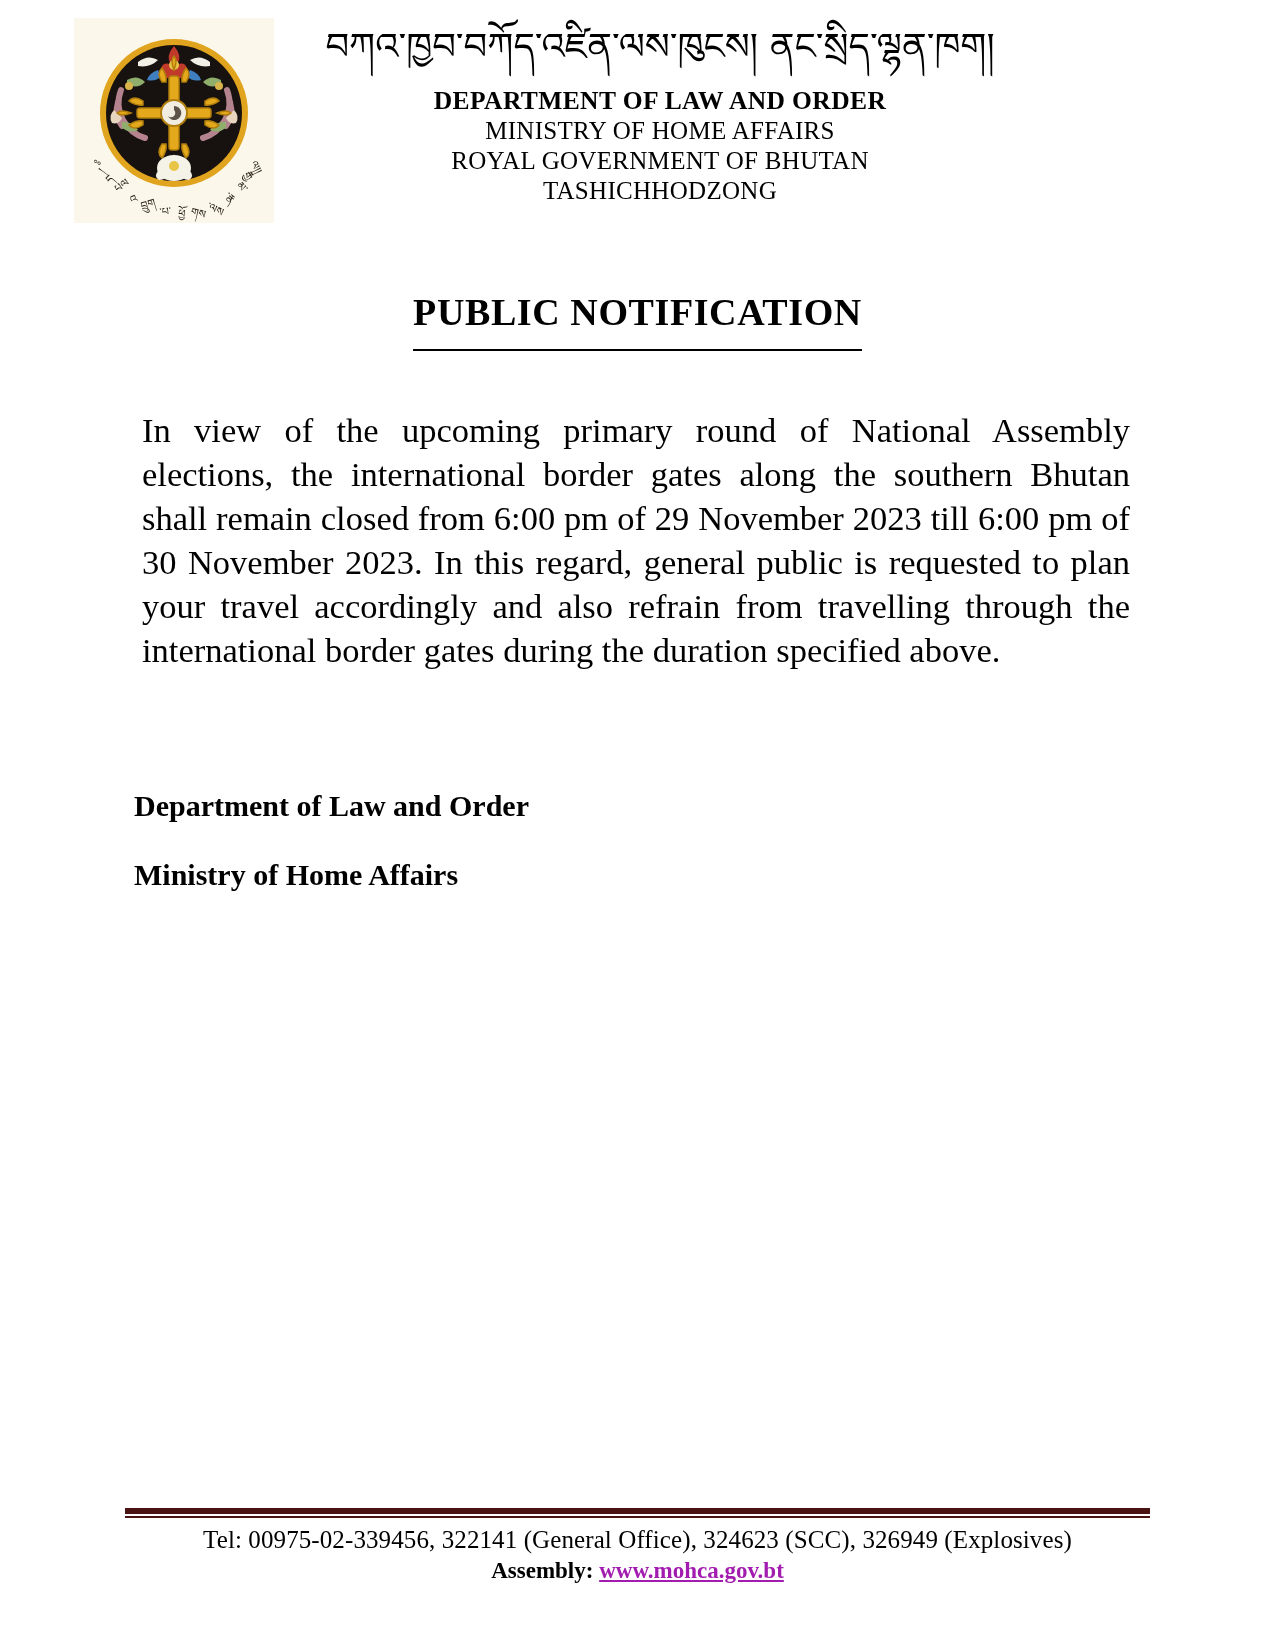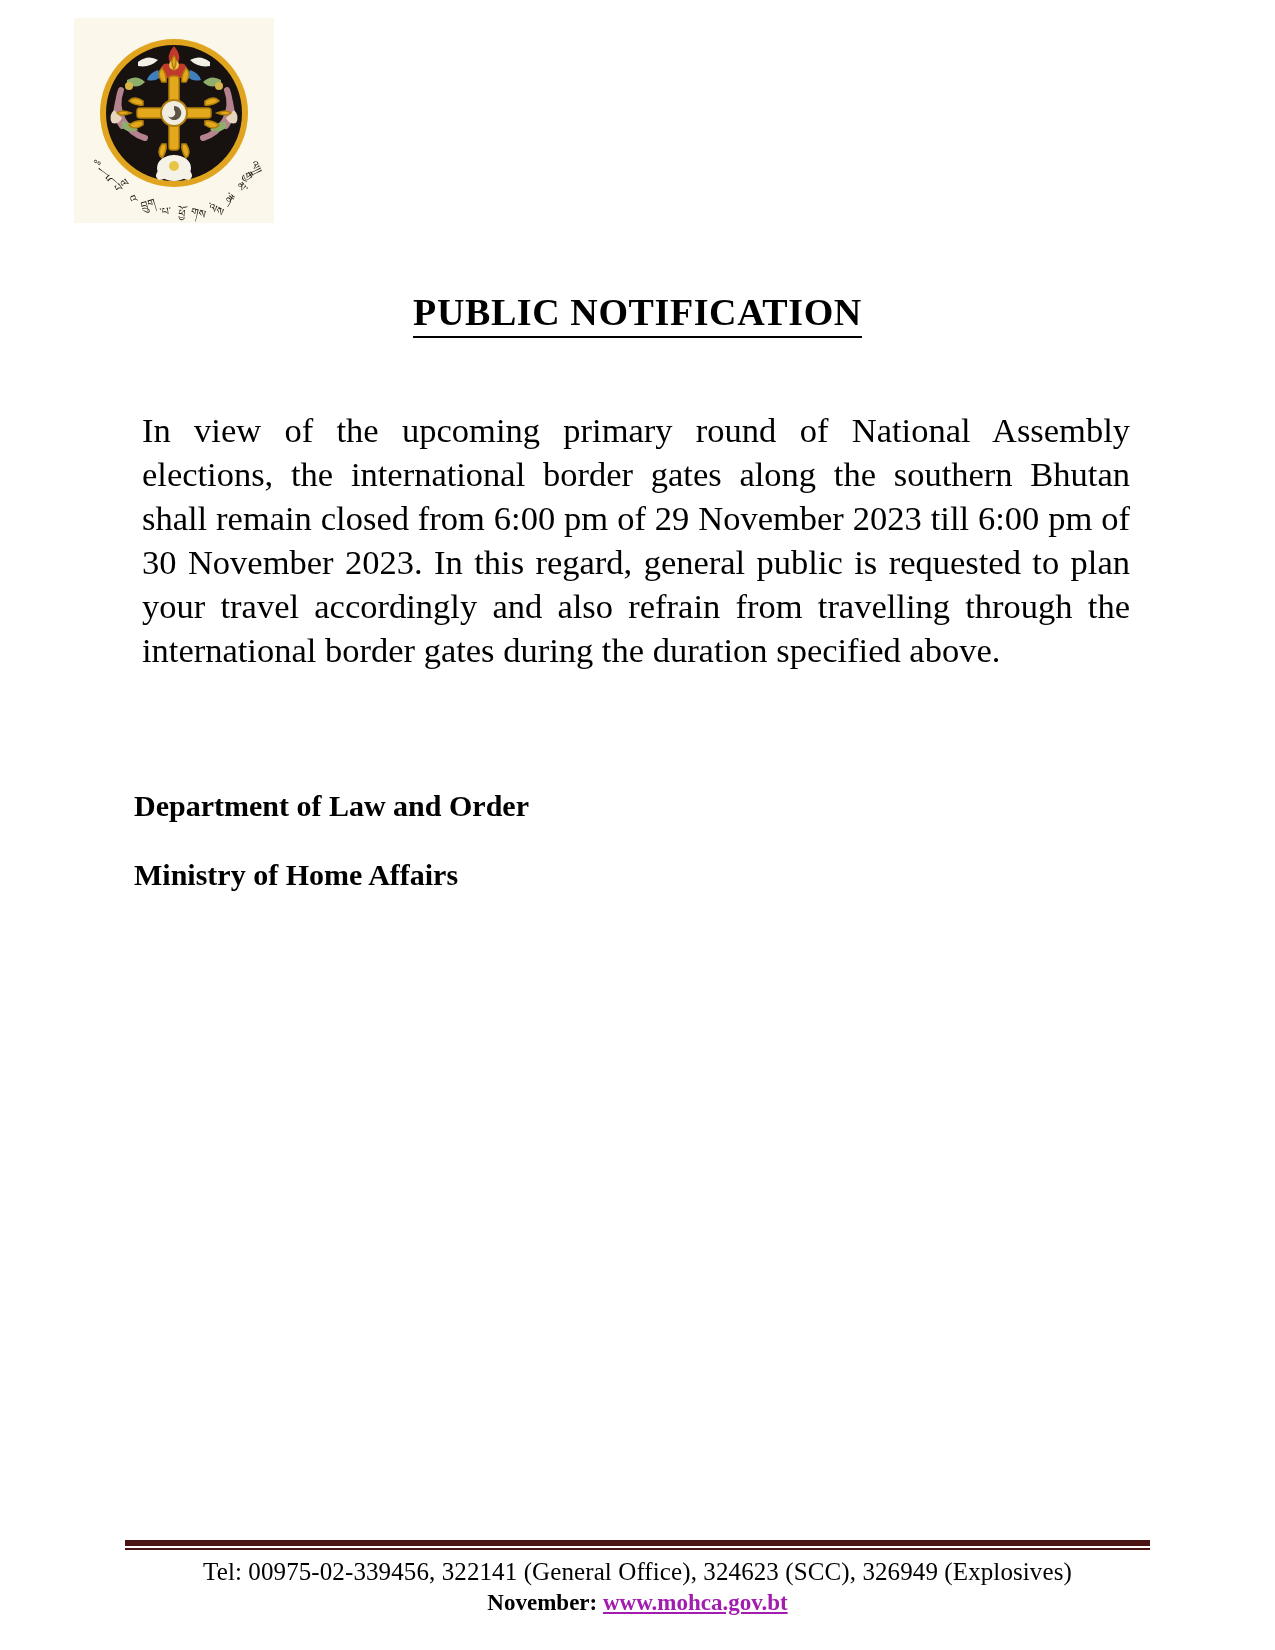--- a/index.html
+++ b/index.html
@@ -80,21 +80,21 @@
     top: 290px;
     left: 0;
     width: 1275px;
     text-align: center;
     font-size: 38px;
     font-weight: bold;
     letter-spacing: 0.6px;
   }
   .doc-title span {
     border-bottom: 2.5px solid #000;
-    padding-bottom: 3px;
+    padding-bottom: 16px;
   }
 
   
   .body-text {
     position: absolute;
     left: 132px;
     top: 408px;
     width: 988px;
     font-size: 34.5px;
     line-height: 44px;
@@ -251,40 +251,47 @@
           <text transform="translate(116,197) rotate(14)">གས</text>
           <text transform="translate(132,191) rotate(26)">་ལས</text>
           <text transform="translate(150,180) rotate(38)">་རྣ</text>
           <text transform="translate(162,168) rotate(48)">མ་</text>
           <text transform="translate(170,156) rotate(58)">རྒྱ</text>
           <text transform="translate(176,145) rotate(66)">ལ།།</text>
         </g>
       </svg>
     </div>
 
+    <div class="header-text">
+      <div class="dzongkha-line">བཀའ་ཁྱབ་བཀོད་འཛིན་ལས་ཁུངས།  ནང་སྲིད་ལྷན་ཁག།</div>
+      <div class="org-line-1">DEPARTMENT OF LAW AND ORDER</div>
+      <div class="org-line">MINISTRY OF HOME AFFAIRS</div>
+      <div class="org-line">ROYAL GOVERNMENT OF BHUTAN</div>
+      <div class="org-line">TASHICHHODZONG</div>
+    </div>
   </div>
 
   <div class="doc-title">
     <span>PUBLIC NOTIFICATION</span>
   </div>
 
   <div class="body-text">In view of the upcoming primary round of National Assembly elections, the international border gates along the southern Bhutan shall remain closed from 6:00 pm of 29 November 2023 till 6:00 pm of 30 November 2023. In this regard, general public is requested to plan your travel accordingly and also refrain from travelling through the international border gates during the duration specified above.</div>
 
   <div class="signature">
     <div class="sig-line">Department of Law and Order</div>
     <div class="sig-line">Ministry of Home Affairs</div>
   </div>
 
-  <div class="footer" style="height:110px;">
+  <div class="footer" style="height:142px;">
     <div class="footer-rule-wrap">
       <div class="footer-rule-thick"></div>
       <div class="footer-rule-thin"></div>
     </div>
     <div class="footer-text">
       <div class="footer-tel">Tel: 00975-02-339456, 322141 (General Office), 324623 (SCC), 326949 (Explosives)</div>
       <div class="footer-web">
-        <span class="weblabel">November:</span>
+        <span class="weblabel">Assembly:</span>
         <span class="url">www.mohca.gov.bt</span>
       </div>
     </div>
   </div>
 
 </div>
 
 </body></html>

